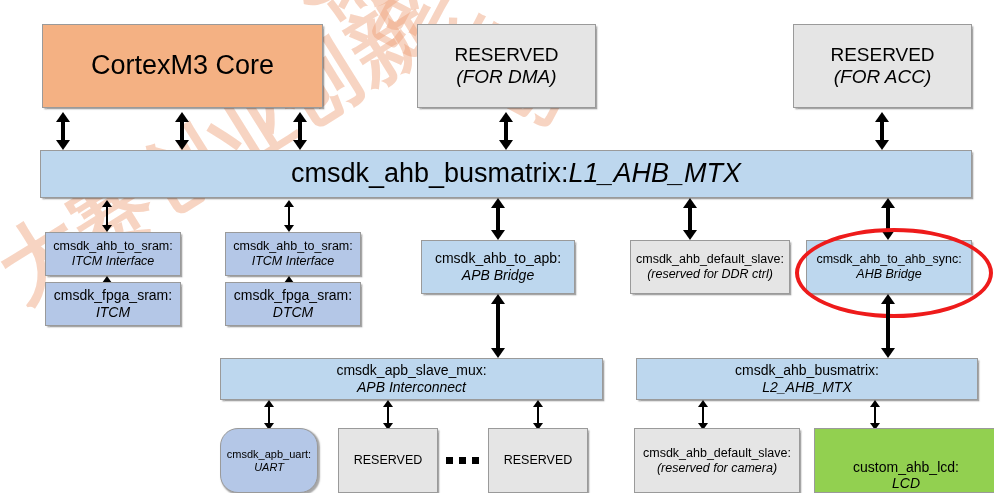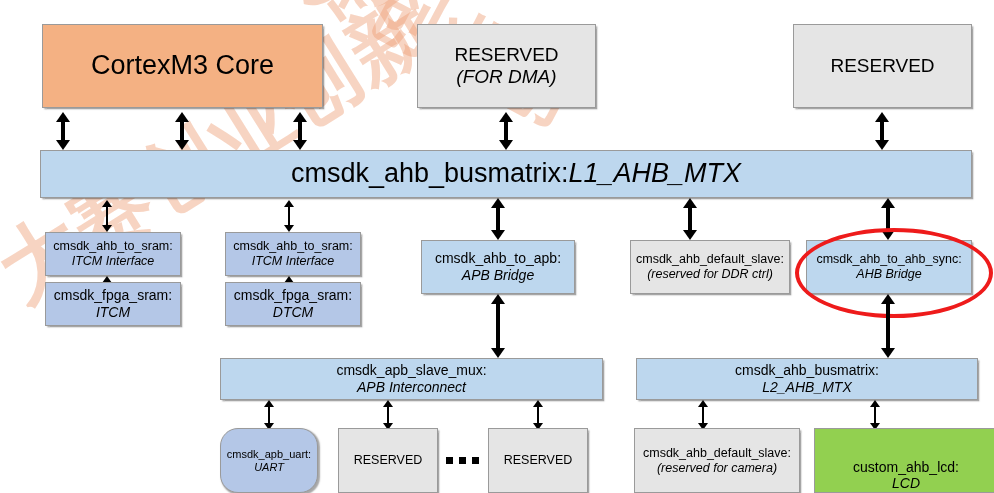--- a/index.html
+++ b/index.html
@@ -101,20 +101,21 @@
     <span class="ln1">CortexM3 Core</span>
   </div>
 
   <div class="blk c-grey f-mid" style="left:417px;top:24px;width:179px;height:84px;">
     <span class="ln1">RESERVED</span>
     <span class="ln2">(FOR DMA)</span>
   </div>
 
   <div class="blk c-grey f-mid" style="left:793px;top:24px;width:179px;height:84px;">
     <span class="ln1">RESERVED</span>
+    <span class="ln2">(FOR ACC)</span>
   </div>
 
   <div class="arrow thick" style="left:55px;top:112px;width:16px;height:38px;">
     <div class="shaft" style="top:8px;bottom:8px;"></div>
       <div class="head up"></div>
       <div class="head dn"></div>
   </div>
   <div class="arrow thick" style="left:174px;top:112px;width:16px;height:38px;">
     <div class="shaft" style="top:8px;bottom:8px;"></div>
       <div class="head up"></div>

